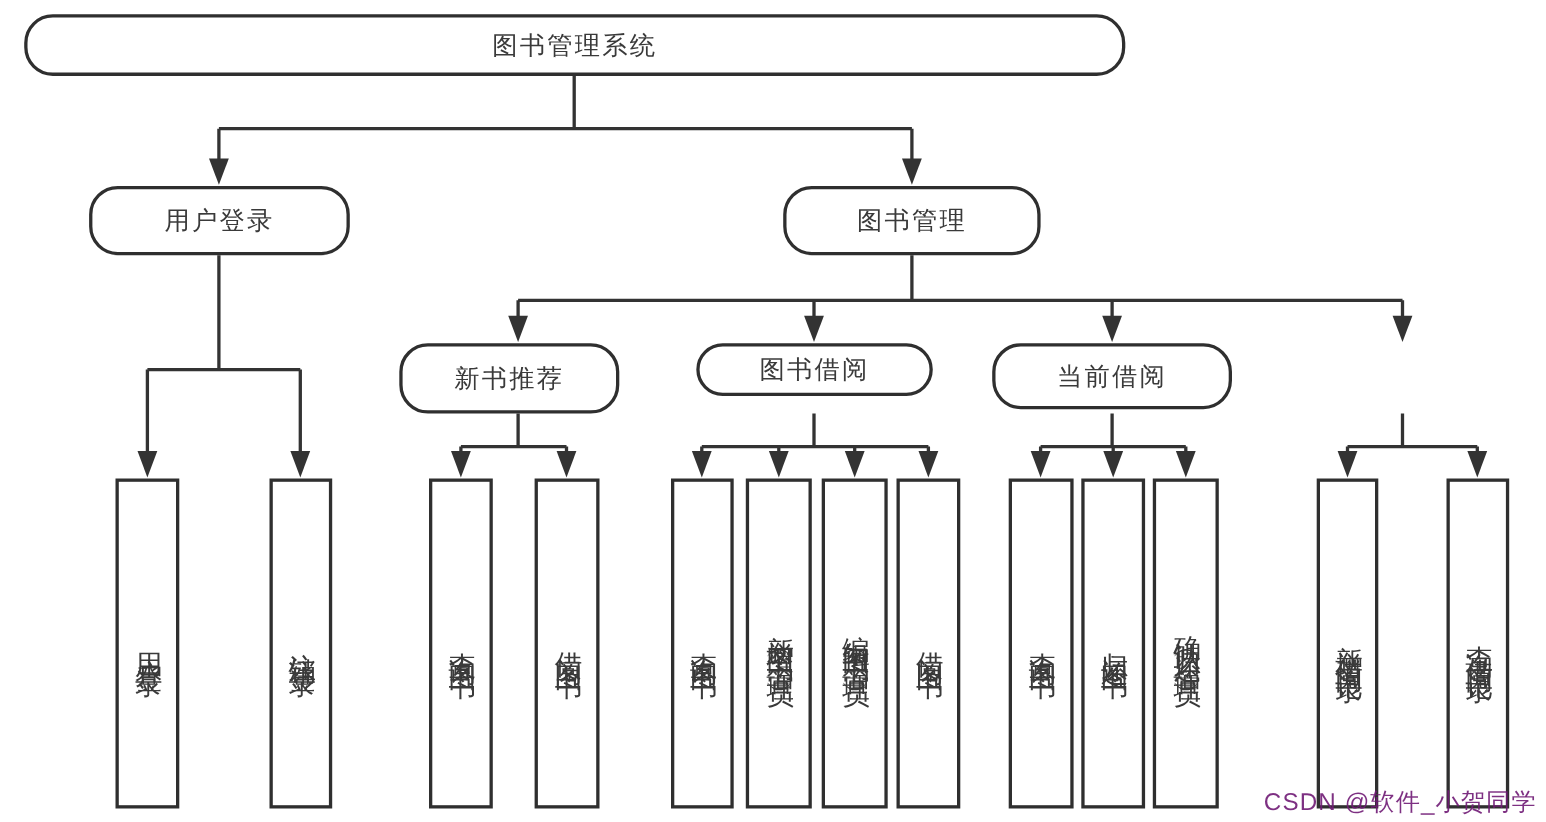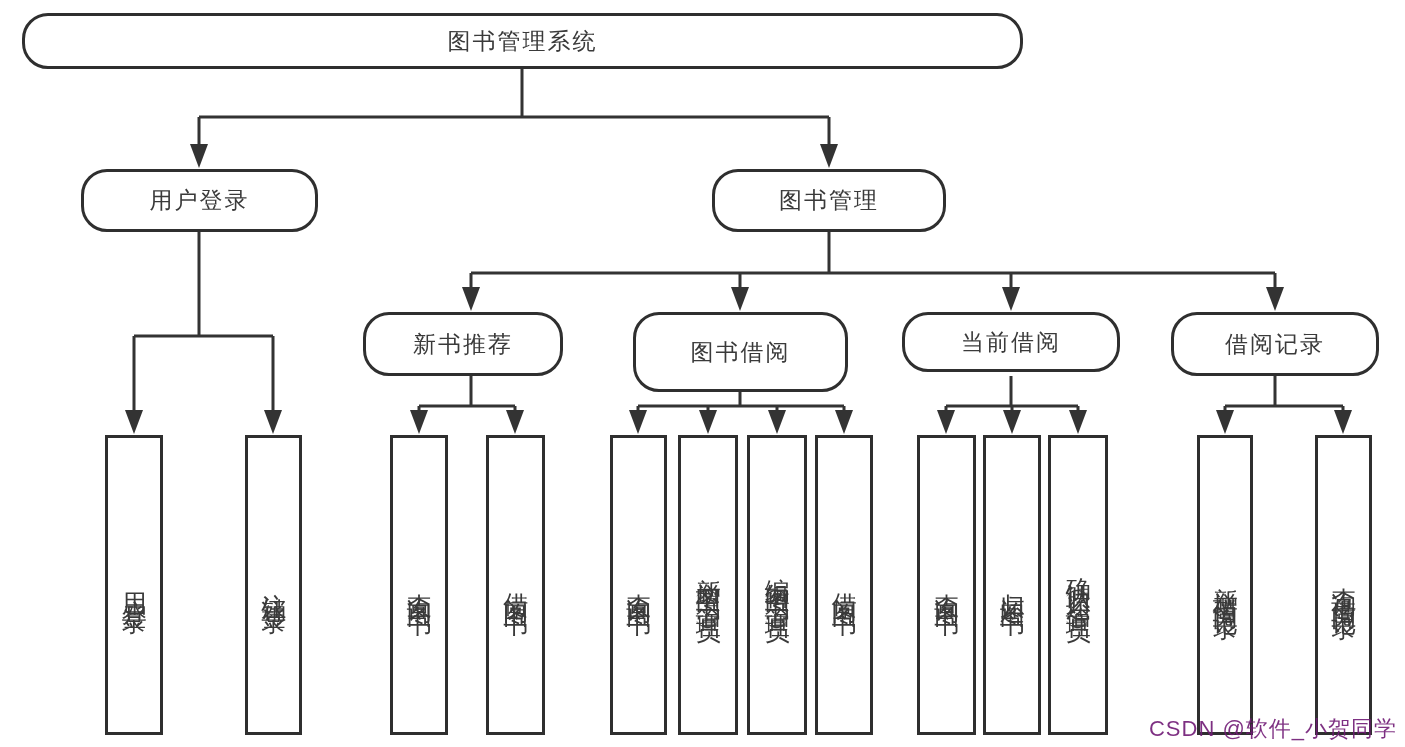--- a/index.html
+++ b/index.html
@@ -102,23 +102,22 @@
       <polygon points="1334,410 1352,410 1343,434"></polygon>
     </g>
   </svg>
 
   <div class="box h-box" style="left:22px; top:13px; width:1001px; height:56px;">图书管理系统</div>
 
   <div class="box h-box" style="left:81px; top:169px; width:237px; height:63px;">用户登录</div>
   <div class="box h-box" style="left:712px; top:169px; width:234px; height:63px;">图书管理</div>
 
   <div class="box h-box" style="left:363px; top:312px; width:200px; height:64px;">新书推荐</div>
-  <div class="box h-box" style="left:633px; top:312px; width:215px; height:80px;">图书借阅</div>
+  <div class="box h-box" style="left:633px; top:312px; width:215px; height:48px;">图书借阅</div>
   <div class="box h-box" style="left:902px; top:312px; width:218px; height:60px;">当前借阅</div>
-  <div class="box h-box" style="left:1171px; top:312px; width:208px; height:64px;">借阅记录</div>
 
   <div class="box v-box" style="left:105px; top:435px; width:58px; height:300px;">用户登录</div>
   <div class="box v-box" style="left:245px; top:435px; width:57px; height:300px;">注销登录</div>
 
   <div class="box v-box" style="left:390px; top:435px; width:58px; height:300px;">查询图书</div>
   <div class="box v-box" style="left:486px; top:435px; width:59px; height:300px;">借阅图书</div>
 
   <div class="box v-box" style="left:610px; top:435px; width:57px; height:300px;">查询图书</div>
   <div class="box v-box" style="left:678px; top:435px; width:60px; height:300px;">新增图书（管理员）</div>
   <div class="box v-box" style="left:747px; top:435px; width:60px; height:300px;">编辑图书（管理员）</div>

